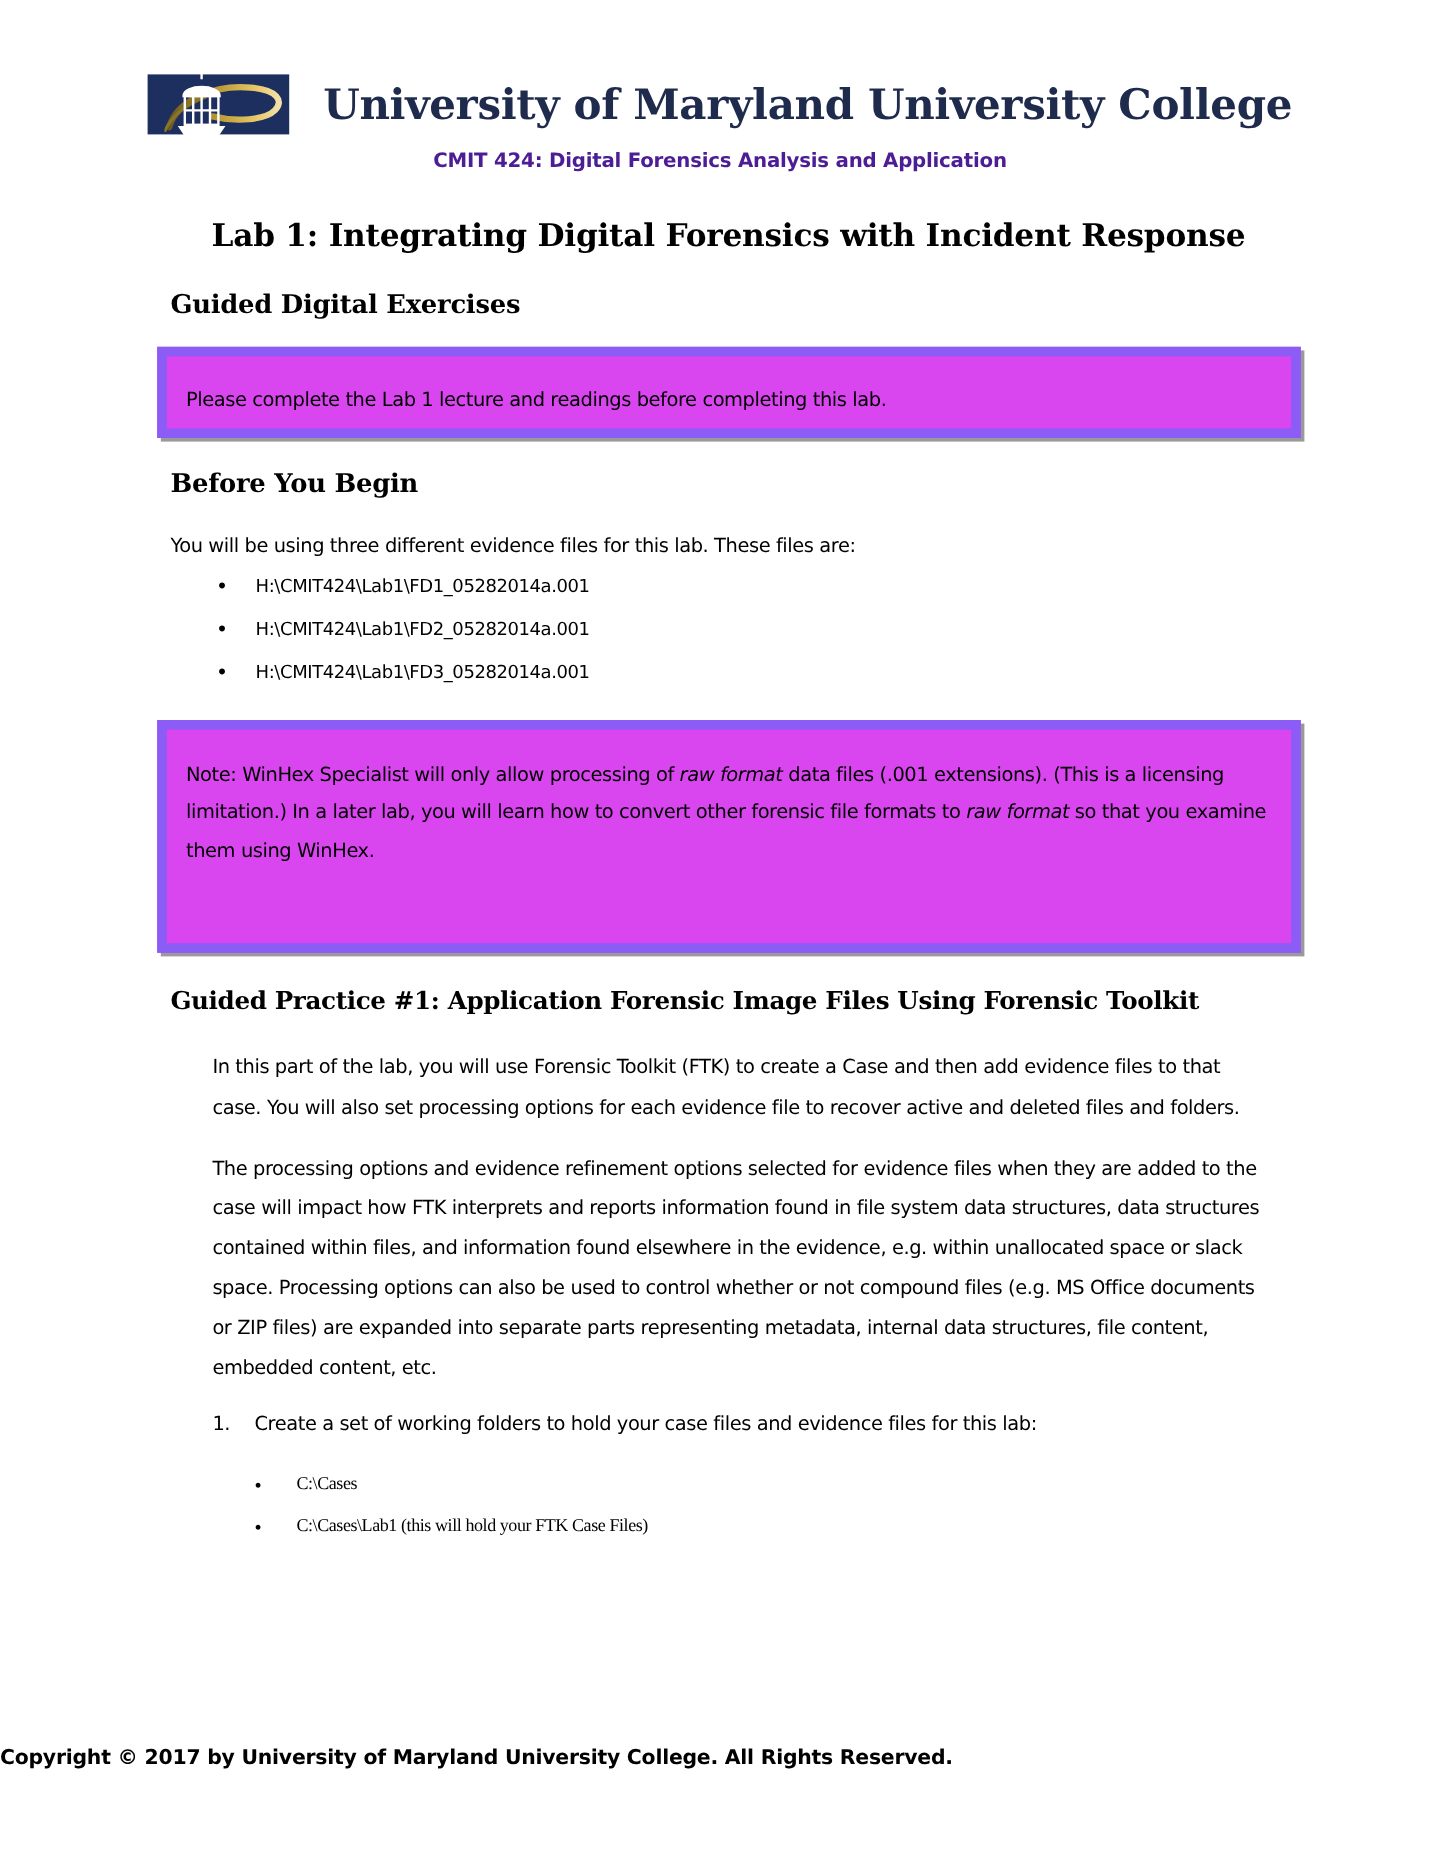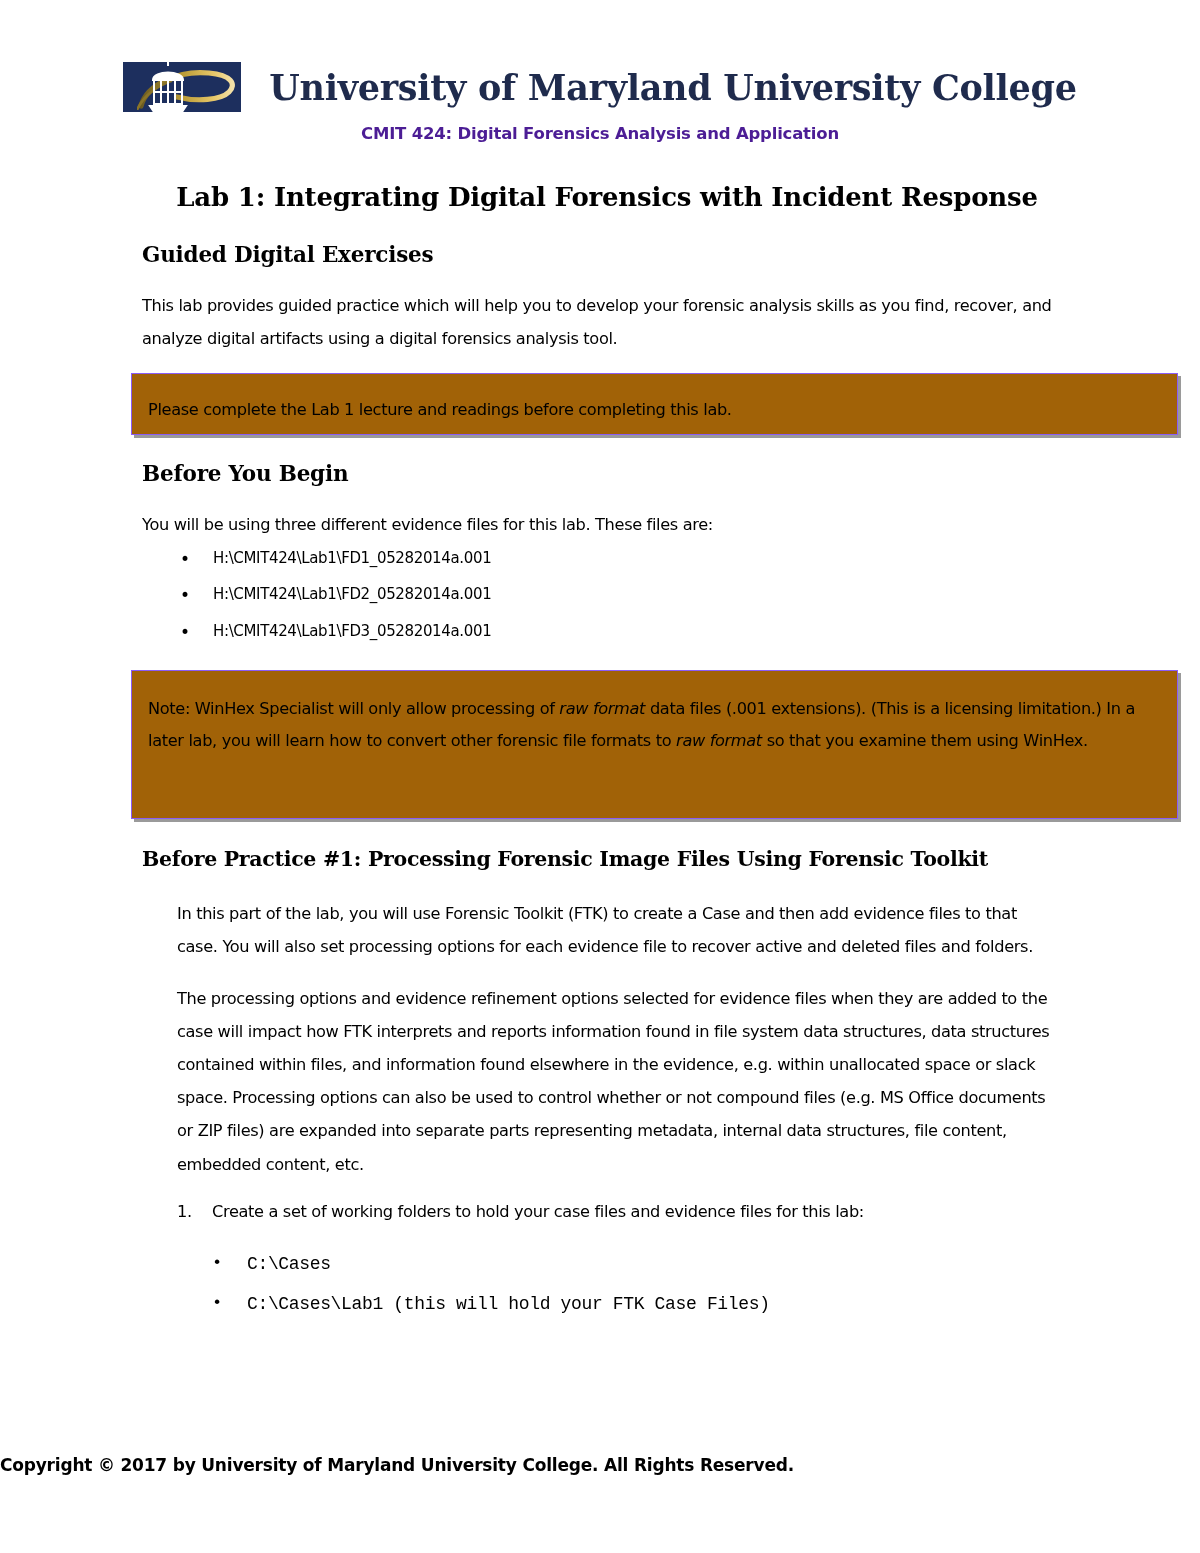--- a/index.html
+++ b/index.html
@@ -124,26 +124,26 @@
     margin-left: 35px;
     width: 880px;
   }
   p.body.tight {
     margin-bottom: 6px;
   }
 
   
   .callout {
     position: relative;
-    background: #a16207;
-    border: 1px solid #8b5cf6;
+    background: #d946ef;
+    border: 8px solid #8b5cf6;
     box-shadow: 3px 3px 0 0 #9a9a9a;
     box-sizing: border-box;
     margin: 0 0 20px 0;
-    width: 1047px;
+    width: 953px;
     margin-left: -11px;
   }
   .callout .cal-text {
     font-family: "DejaVu Sans", sans-serif;
     font-size: 16.2px;
     line-height: 1.95;
     letter-spacing: -0.35px;
     padding: 14px 16px 12px 16px;
     margin: 0;
   }
@@ -197,22 +197,22 @@
     left: 35px;
     top: 0;
   }
   ul.subbullets {
     list-style: none;
     margin: 26px 0 0 0;
     padding: 0;
   }
   ul.subbullets li {
     position: relative;
-    font-family: Liberation Mono, monospace;
-    font-size: 18px;
+    font-family: Liberation Serif, serif;
+    font-size: 15px;
     line-height: 1.5;
     letter-spacing: -0.35px;
     padding: 0 0 13px 35px;
   }
   ul.subbullets li:before {
     content: "\2022";
     position: absolute;
     left: 0px;
     top: -1px;
     font-size: 17px;
@@ -268,41 +268,40 @@
     </div>
     <div class="course-line">CMIT 424: Digital Forensics Analysis and Application</div>
   </div>
 
   <div class="content">
 
     <h1 class="doc-title">Lab 1: Integrating Digital Forensics with Incident Response</h1>
 
     <h2 class="section">Guided Digital Exercises</h2>
 
-    <p class="body">This lab provides guided practice which will help you to develop your forensic analysis skills as you find, recover, and analyze digital artifacts using a digital forensics analysis tool.</p>
 
     <div class="callout short">
       <p class="cal-text">Please complete the Lab 1 lecture and readings before completing this lab.</p>
     </div>
 
     <h2 class="section" style="margin-top:26px;">Before You Begin</h2>
 
     <p class="body tight">You will be using three different evidence files for this lab. These files are:</p>
 
     <ul class="bullets">
       <li>H:\CMIT424\Lab1\FD1_05282014a.001</li>
       <li>H:\CMIT424\Lab1\FD2_05282014a.001</li>
       <li>H:\CMIT424\Lab1\FD3_05282014a.001</li>
     </ul>
 
     <div class="callout note" style="margin-top:14px;">
       <p class="cal-text"><span>Note: WinHex Specialist will only allow processing of </span><em>raw format</em><span> data files (.001 extensions). (This is a licensing limitation.) In a later lab, you will learn how to convert other forensic file formats to </span><em>raw format</em><span> so that you examine them using WinHex.</span></p>
     </div>
 
-    <h2 class="gp-heading" style="margin-top:28px;">Before Practice #1: Processing Forensic Image Files Using Forensic Toolkit</h2>
+    <h2 class="gp-heading" style="margin-top:28px;">Guided Practice #1: Application Forensic Image Files Using Forensic Toolkit</h2>
 
     <p class="body indent">In this part of the lab, you will use Forensic Toolkit (FTK) to create a Case and then add evidence files to that case. You will also set processing options for each evidence file to recover active and deleted files and folders.</p>
 
     <p class="body indent">The processing options and evidence refinement options selected for evidence files when they are added to the case will impact how FTK interprets and reports information found in file system data structures, data structures contained within files, and information found elsewhere in the evidence, e.g. within unallocated space or slack space. Processing options can also be used to control whether or not compound files (e.g. MS Office documents or ZIP files) are expanded into separate parts representing metadata, internal data structures, file content, embedded content, etc.</p>
 
     <ol class="numbered" style="margin-top:18px;">
       <li>
         <span class="num">1.</span>
         <span>Create a set of working folders to hold your case files and evidence files for this lab:</span>
         <ul class="subbullets">

